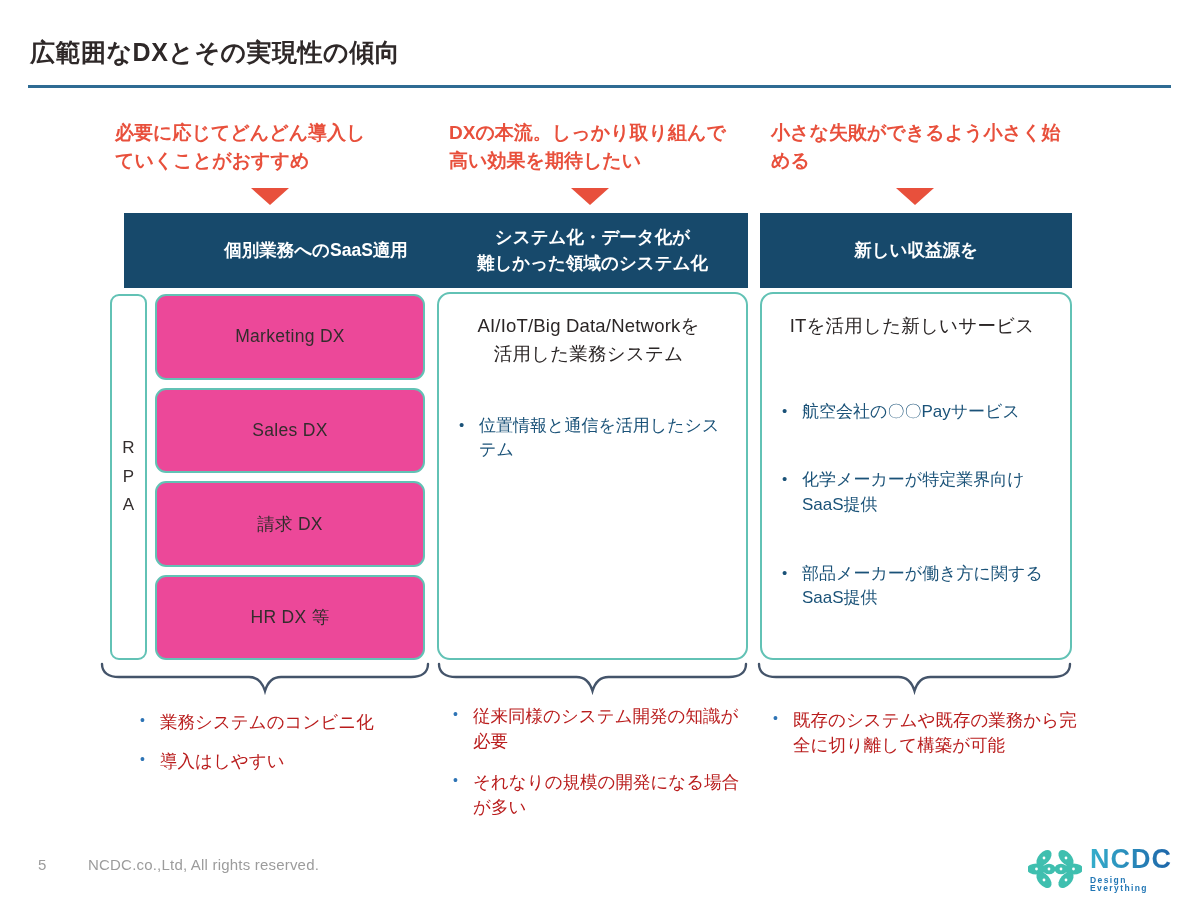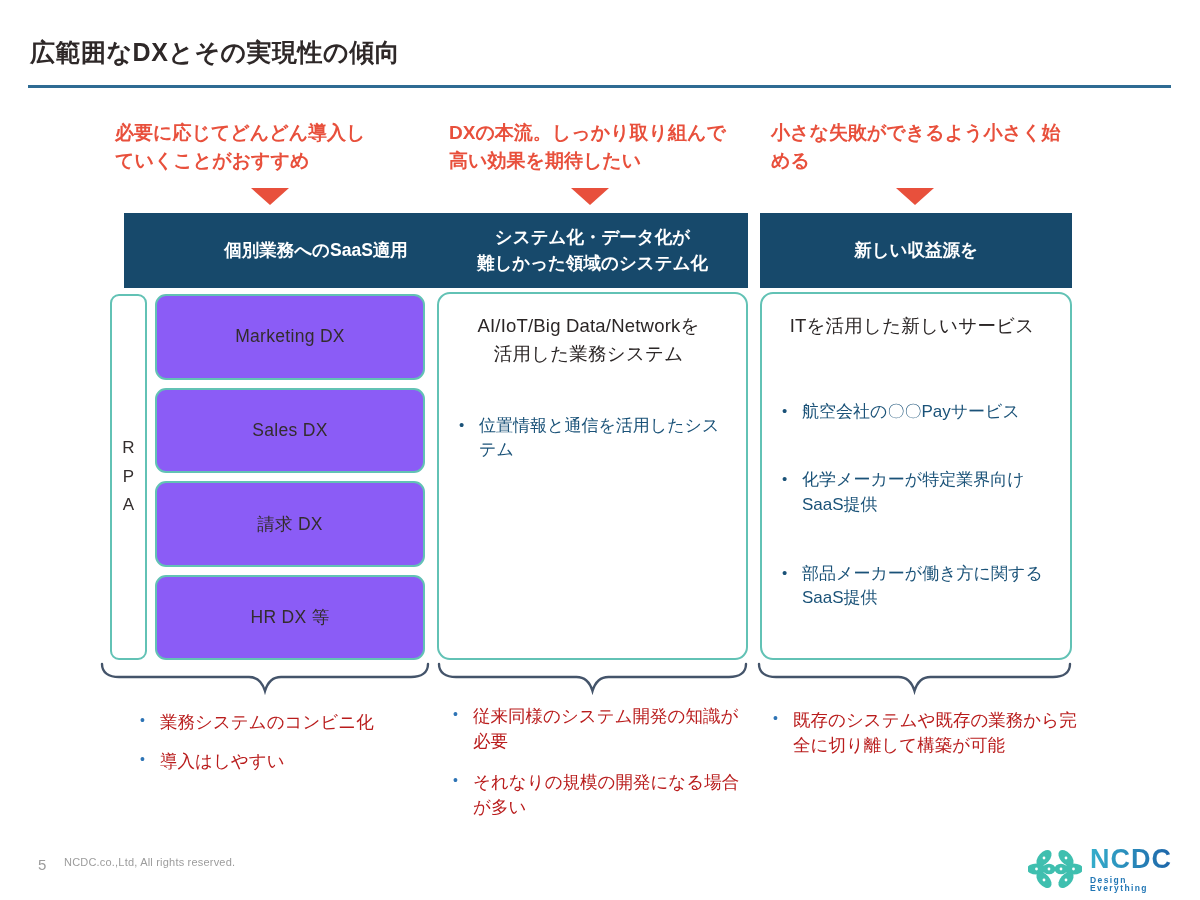--- a/index.html
+++ b/index.html
@@ -43,21 +43,21 @@
     position:absolute;left:110px;top:294px;width:37px;height:366px;
     background:#fff;border:2px solid #62c2b5;border-radius:9px;box-sizing:border-box;
     display:flex;align-items:center;justify-content:center;
     font-size:17px;color:#332d2d;white-space:pre-line;text-align:center;line-height:1.7;
   }
   .saas-stack{
     position:absolute;left:155px;top:294px;width:270px;height:366px;
     display:flex;flex-direction:column;gap:8px;
   }
   .saas-box{
-    flex:1;background:#8b5cf6;border:2px solid #62c2b5;border-radius:11px;box-sizing:border-box;
+    flex:1;background:#ec4899;border:2px solid #62c2b5;border-radius:11px;box-sizing:border-box;
     display:flex;align-items:center;justify-content:center;
     font-size:17.5px;color:#332d2d;letter-spacing:.3px;
   }
   
   .content-box{
     position:absolute;top:292px;height:368px;background:#fff;
     border:2px solid #62c2b5;border-radius:13px;box-sizing:border-box;
     padding:18px 22px 10px 14px;
   }
   .cbox-2{left:437px;width:311px;} .cbox-3{left:760px;width:312px;}
@@ -88,21 +88,21 @@
   .bottom-bullets li{
     position:relative;padding-left:27px;font-size:17.5px;color:#b91c1c;line-height:1.42;
   }
   .bb-1 li + li{margin-top:14px;}
   .bb-2 li + li{margin-top:16px;}
   .bottom-bullets li::before{
     content:"\2022";position:absolute;left:7px;top:1px;color:#2e74b5;font-size:14px;
   }
   
   .page-number{position:absolute;left:38px;top:856px;font-size:15px;color:#9c9c9c;}
-  .copyright{position:absolute;left:64px;top:856px;font-size:11px;color:#9c9c9c;letter-spacing:.2px;}
+  .copyright{position:absolute;left:88px;top:856px;font-size:15px;color:#9c9c9c;letter-spacing:.2px;}
   .logo{position:absolute;left:1028px;top:843px;width:152px;height:52px;display:flex;align-items:center;gap:8px;}
   .logo-mark{width:54px;height:46px;flex:0 0 auto;}
   .logo-text{display:flex;flex-direction:column;line-height:1;}
   .logo-name{
     font-size:27px;font-weight:bold;letter-spacing:1px;
     background:linear-gradient(90deg,#35aecb,#1b5ea6);
     -webkit-background-clip:text;background-clip:text;color:transparent;
   }
   .logo-tagline{font-size:8.5px;font-weight:bold;color:#2277b5;letter-spacing:1.4px;margin-top:3px;}
 </style>

